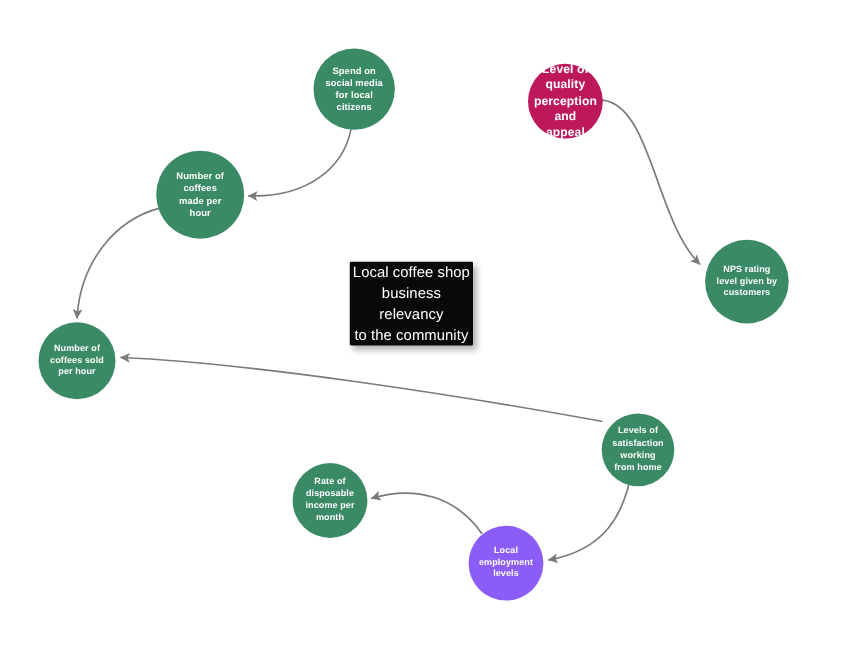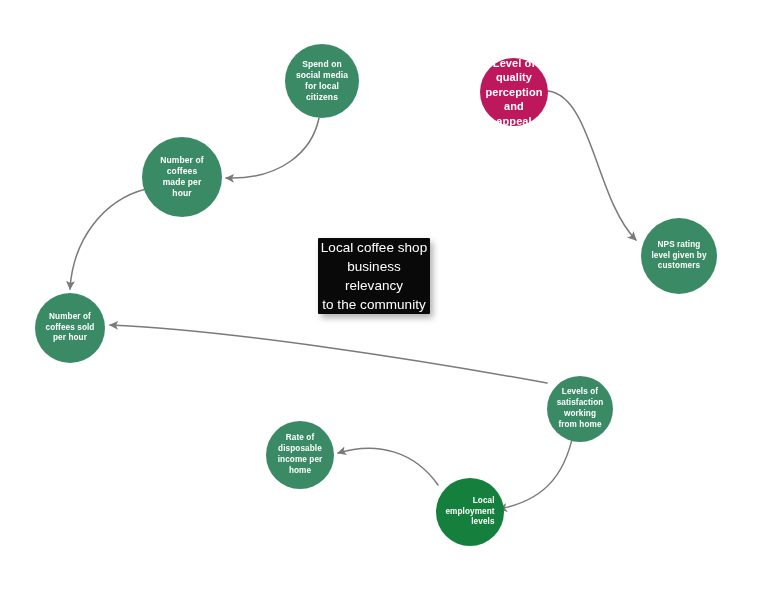--- a/index.html
+++ b/index.html
@@ -120,30 +120,30 @@
         <span class="node-label">NPS rating
 level given by
 customers</span>
       </div>
       <div class="node" style="left: 547px; top: 376px; width: 66px; height: 66px; background: rgb(58, 138, 102); color: rgb(255, 255, 255); font-size: 8.2px;">
         <span class="node-label">Levels of
 satisfaction
 working
 from home</span>
       </div>
-      <div class="node" style="left: 436px; top: 478px; width: 68px; height: 68px; background: #15803d; color: rgb(255, 255, 255); font-size: 8.2px; text-align: right;">
+      <div class="node" style="left: 426px; top: 478px; width: 68px; height: 68px; background: #8b5cf6; color: rgb(255, 255, 255); font-size: 8.2px;">
         <span class="node-label">Local
 employment
 levels</span>
       </div>
       <div class="node" style="left: 266px; top: 421px; width: 68px; height: 68px; background: rgb(58, 138, 102); color: rgb(255, 255, 255); font-size: 8.2px;">
         <span class="node-label">Rate of
 disposable
 income per
-home</span>
+month</span>
       </div>
     </div>
 
   <div id="center-box" style="left: 318px; top: 238px; width: 112px; height: 76px; background: rgb(9, 9, 9); color: rgb(255, 255, 255);">
     <span class="box-label">Local coffee shop
 business relevancy
 to the community</span>
   </div>
 
 </div>

